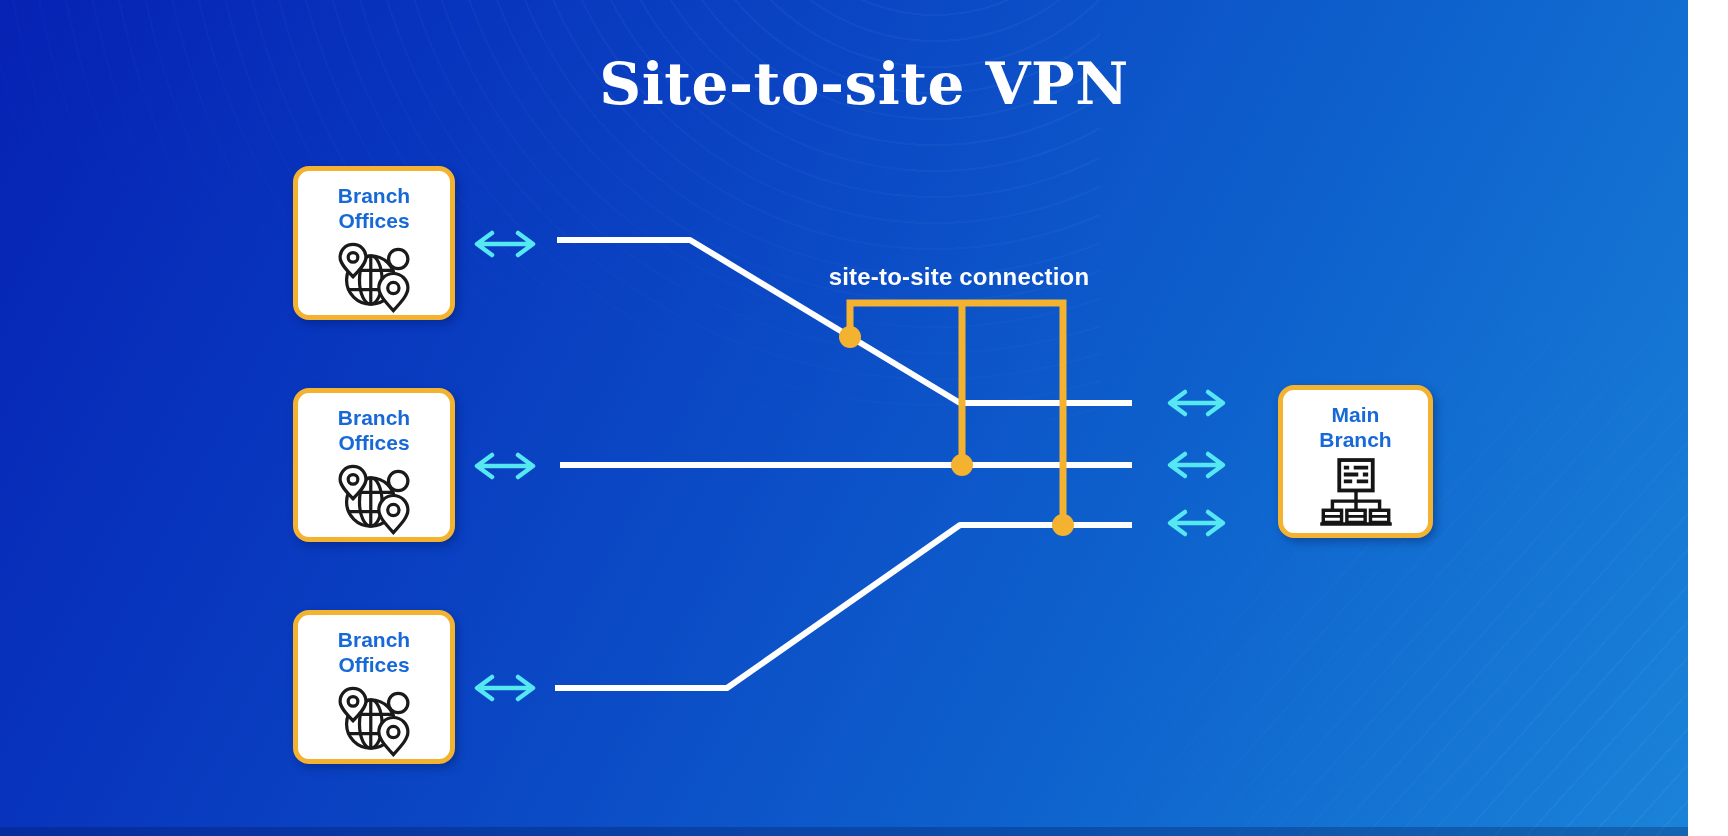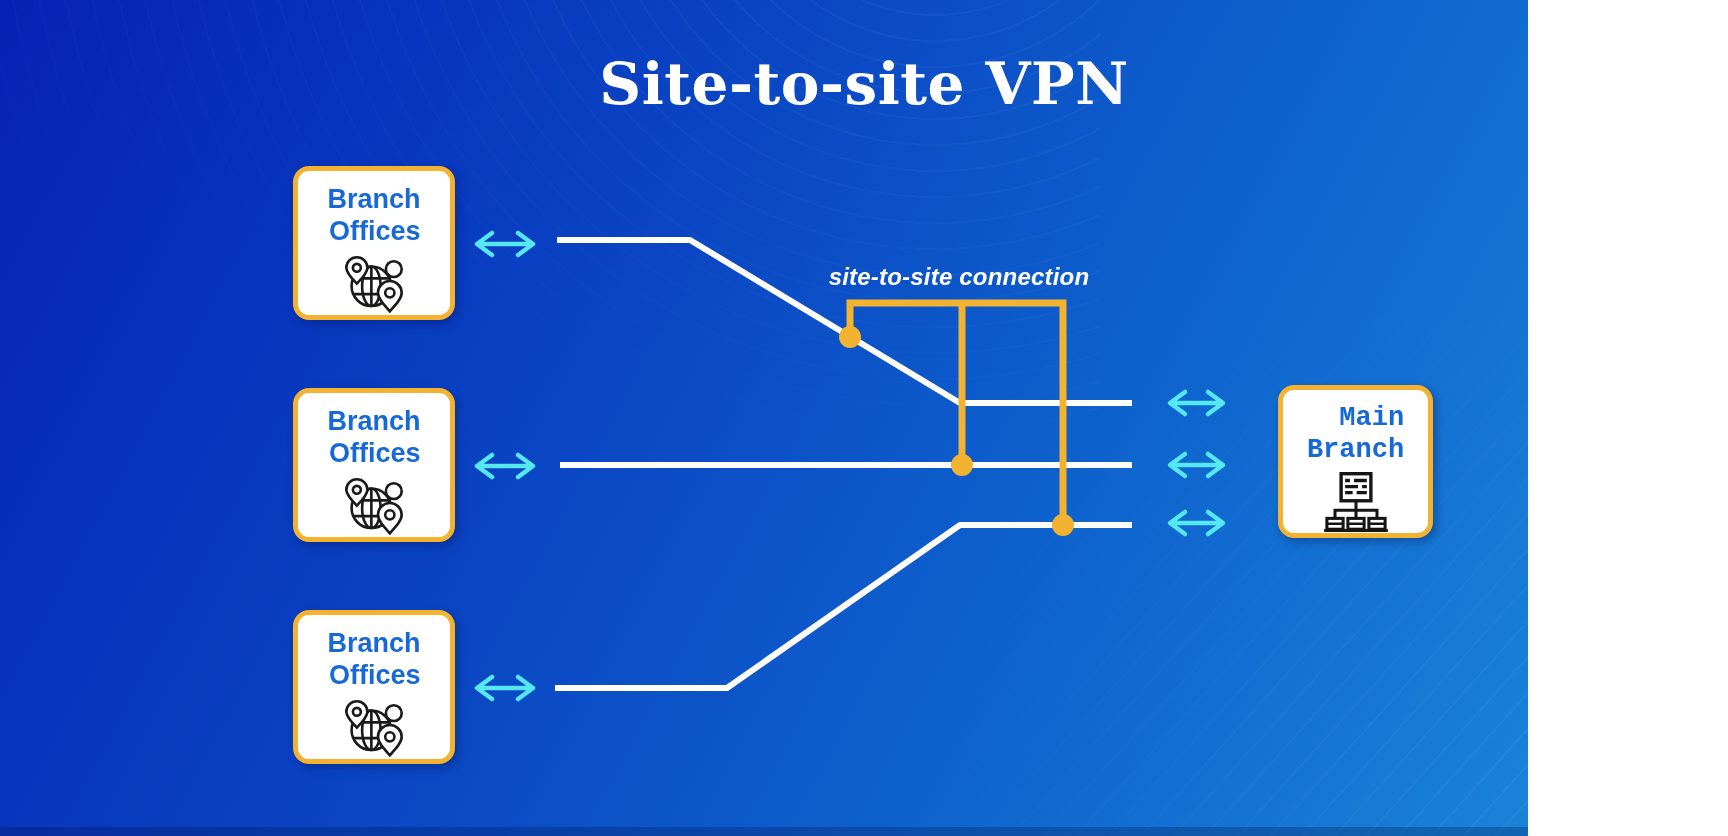--- a/index.html
+++ b/index.html
@@ -1,20 +1,20 @@
 <!DOCTYPE html>
 <html><head>
 <meta charset="utf-8">
 <style>
   * { margin:0; padding:0; box-sizing:border-box; }
   html,body { width:1728px; height:836px; overflow:hidden; }
   body { font-family:"Liberation Sans", sans-serif; }
 
   #stage {
-    position:relative; width:1528px; height:836px;
+    position:relative; width:1688px; height:836px;
     background:linear-gradient(118deg,#0622b4 0%,#0835bd 22%,#0b4ac5 45%,#0e62cd 68%,#1a83d8 100%);
     overflow:hidden;
   }
 
   
   .texture-tl {
     position:absolute; left:0; top:0; width:1100px; height:420px;
     background:repeating-radial-gradient(circle at 85% -40%,
       rgba(255,255,255,0.035) 0 2px, rgba(255,255,255,0) 2px 26px);
     -webkit-mask-image:linear-gradient(200deg,#000 20%,transparent 75%);
@@ -38,41 +38,40 @@
     position:absolute; left:0; top:50px; width:1728px;
     text-align:center; color:#ffffff;
     font-family:"DejaVu Serif","Liberation Serif",serif;
     font-weight:bold; font-size:58px; letter-spacing:0.5px;
   }
 
   .conn-label {
     position:absolute; left:959px; top:277px; transform:translate(-50%,-50%);
     color:#ffffff; font-weight:bold; font-size:24px; letter-spacing:0.2px;
     white-space:nowrap;
-    font-style:italic;
   }
 
   svg.wires { position:absolute; left:0; top:0; }
 
   .node-box {
     position:absolute; background:#ffffff;
     border:5px solid #f3b330; border-radius:16px;
     box-shadow:3px 4px 8px rgba(2,18,80,0.35);
     display:flex; flex-direction:column; align-items:center;
   }
   .node-box .node-label {
-    margin-top:13px; text-align:right; color:#1769d8;
-    font-weight:bold; font-size:27px; line-height:1.18;
+    margin-top:13px; text-align:center; color:#1769d8;
+    font-weight:bold; font-size:21px; line-height:1.18;
   }
   .node-box .node-icon { margin-top:4px; }
 
   .branch-1 { left:293px; top:166px; width:162px; height:154px; }
   .branch-2 { left:293px; top:388px; width:162px; height:154px; }
   .branch-3 { left:293px; top:610px; width:162px; height:154px; }
-  .main-box { left:1278px; top:385px; width:155px; height:153px;font-family:Liberation Mono, monospace; }
+  .main-box { left:1278px; top:385px; width:155px; height:153px; }
 </style>
 </head>
 <body>
 
 <div id="stage">
 
   <div class="texture-tl"></div>
   <div class="texture-br"></div>
   <div class="bottom-edge"></div>
 

